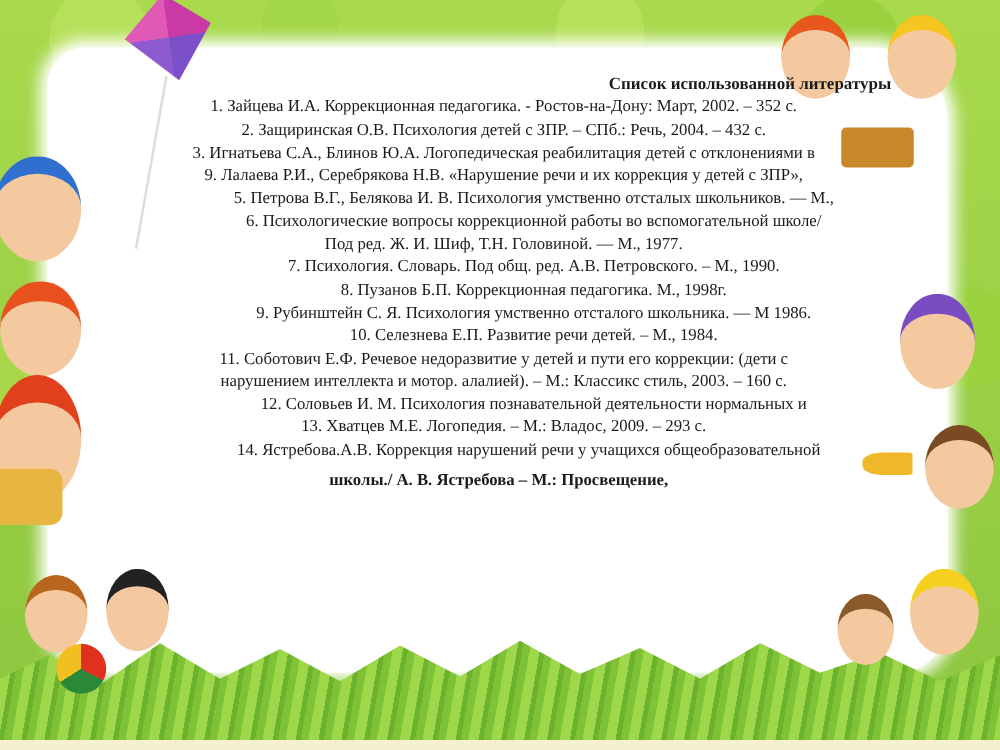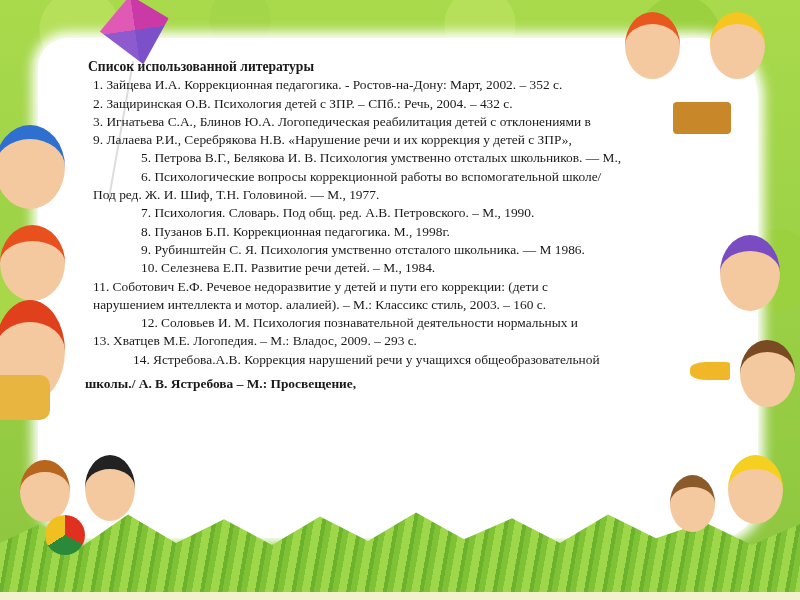--- a/index.html
+++ b/index.html
@@ -23,22 +23,22 @@
     background:
       repeating-linear-gradient(100deg, #7fc235 0 6px, #9ed84a 6px 14px, #6db22c 14px 18px);
     clip-path: polygon(0 40%, 5% 20%, 10% 45%, 16% 10%, 22% 40%, 28% 15%, 34% 42%, 40% 12%, 46% 38%, 52% 8%, 58% 36%, 64% 14%, 70% 40%, 76% 10%, 82% 35%, 88% 18%, 94% 42%, 100% 20%, 100% 100%, 0 100%); }
   .bottom-bar { position:absolute; left:0; bottom:0; width:800px; height:8px; background:#f4f0d0; }
   .character { position:absolute; border-radius:50%; }
   .kite { position:absolute; left:100px; top:-5px; width:70px; height:70px; transform:rotate(-8deg);
     background:conic-gradient(#c93aa6 0 25%, #7b50c8 25% 50%, #8e5ad0 50% 75%, #e05ab5 75% 100%);
     clip-path:polygon(50% 0, 100% 40%, 55% 100%, 0 45%); }
   .kite-string { position:absolute; left:120px; top:60px; width:2px; height:140px; background:#dddddd; transform:rotate(10deg); }
   .doc { position:absolute; left:93px; top:58px; width:620px; color:#1a1a1a; font-size:13.4px; line-height:18.3px; }
-  .title { text-align:left; font-weight:bold; font-size:13.6px; margin-left:-5px; }
-  .ref { white-space:nowrap; }
+  .title { text-align:right; font-weight:bold; font-size:13.6px; margin-left:-5px; }
+  .ref { white-space:nowrap;text-align:center; }
   .indent { padding-left:48px; }
   .last-cont { margin-top:4px; }
 </style>
 </head>
 <body>
 
 <div class="frame"></div>
 <div class="paper"></div>
 <div class="leafs-bottom"></div>
 <div class="bottom-bar"></div>

